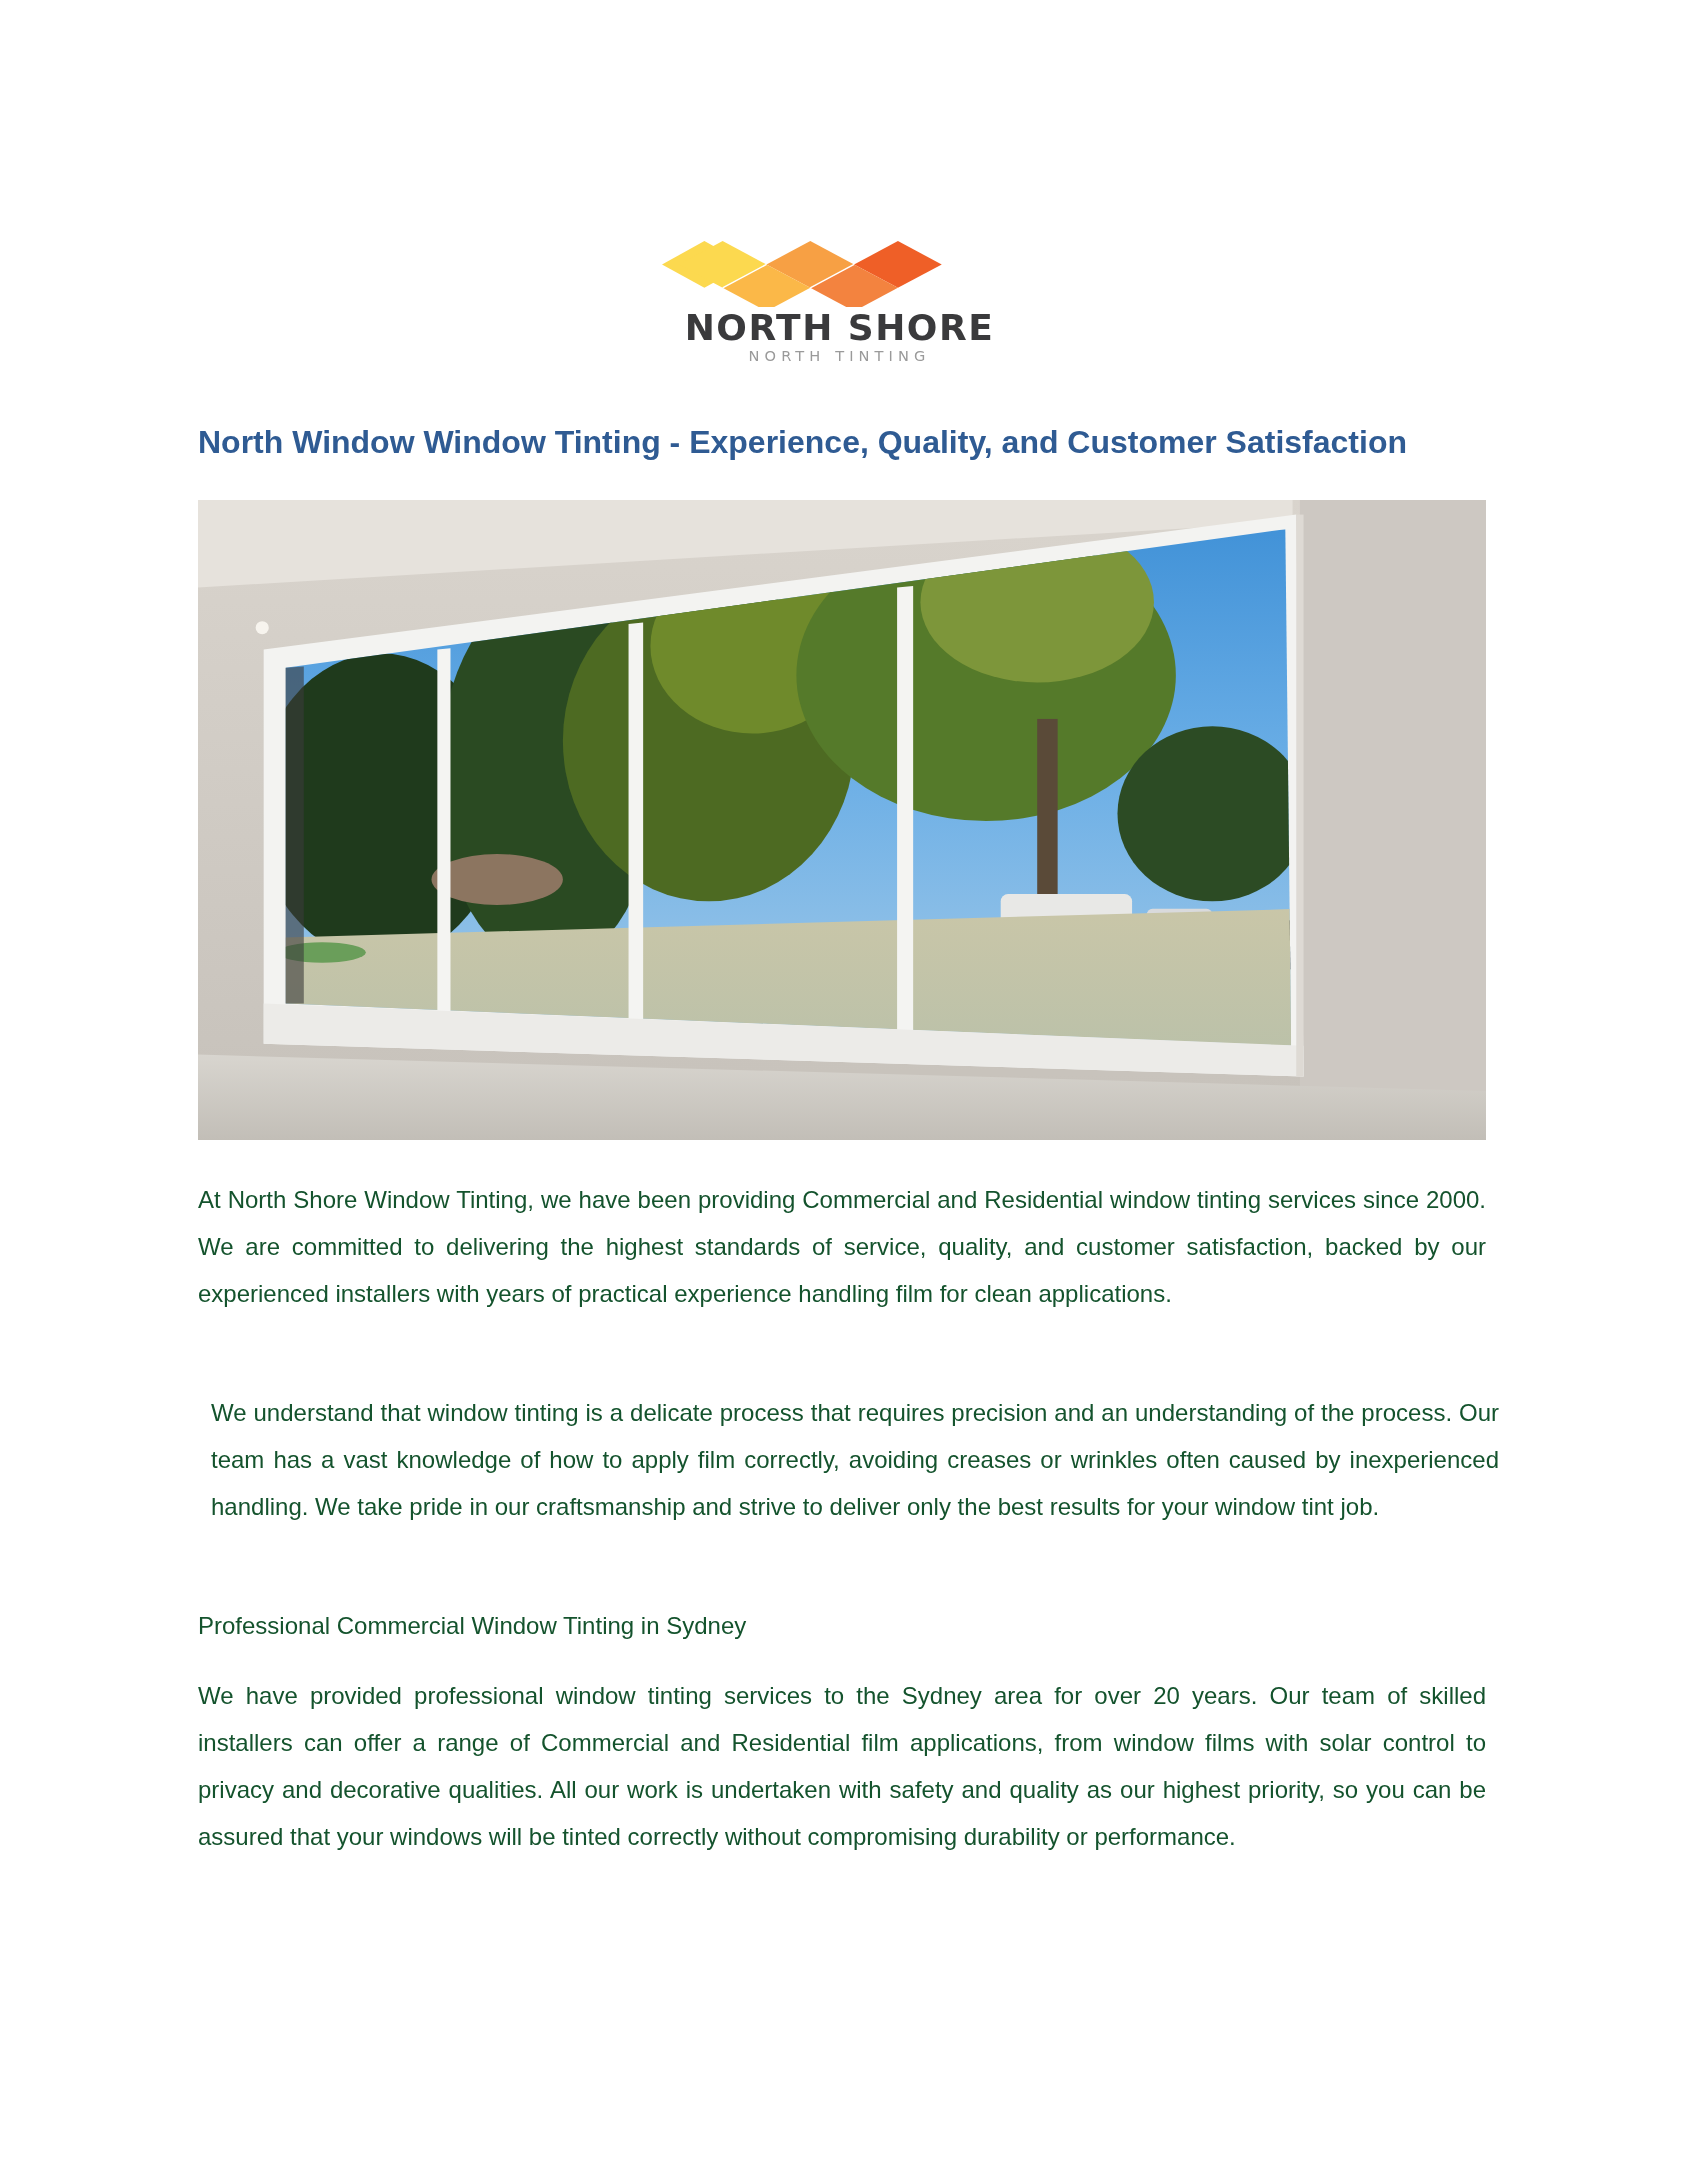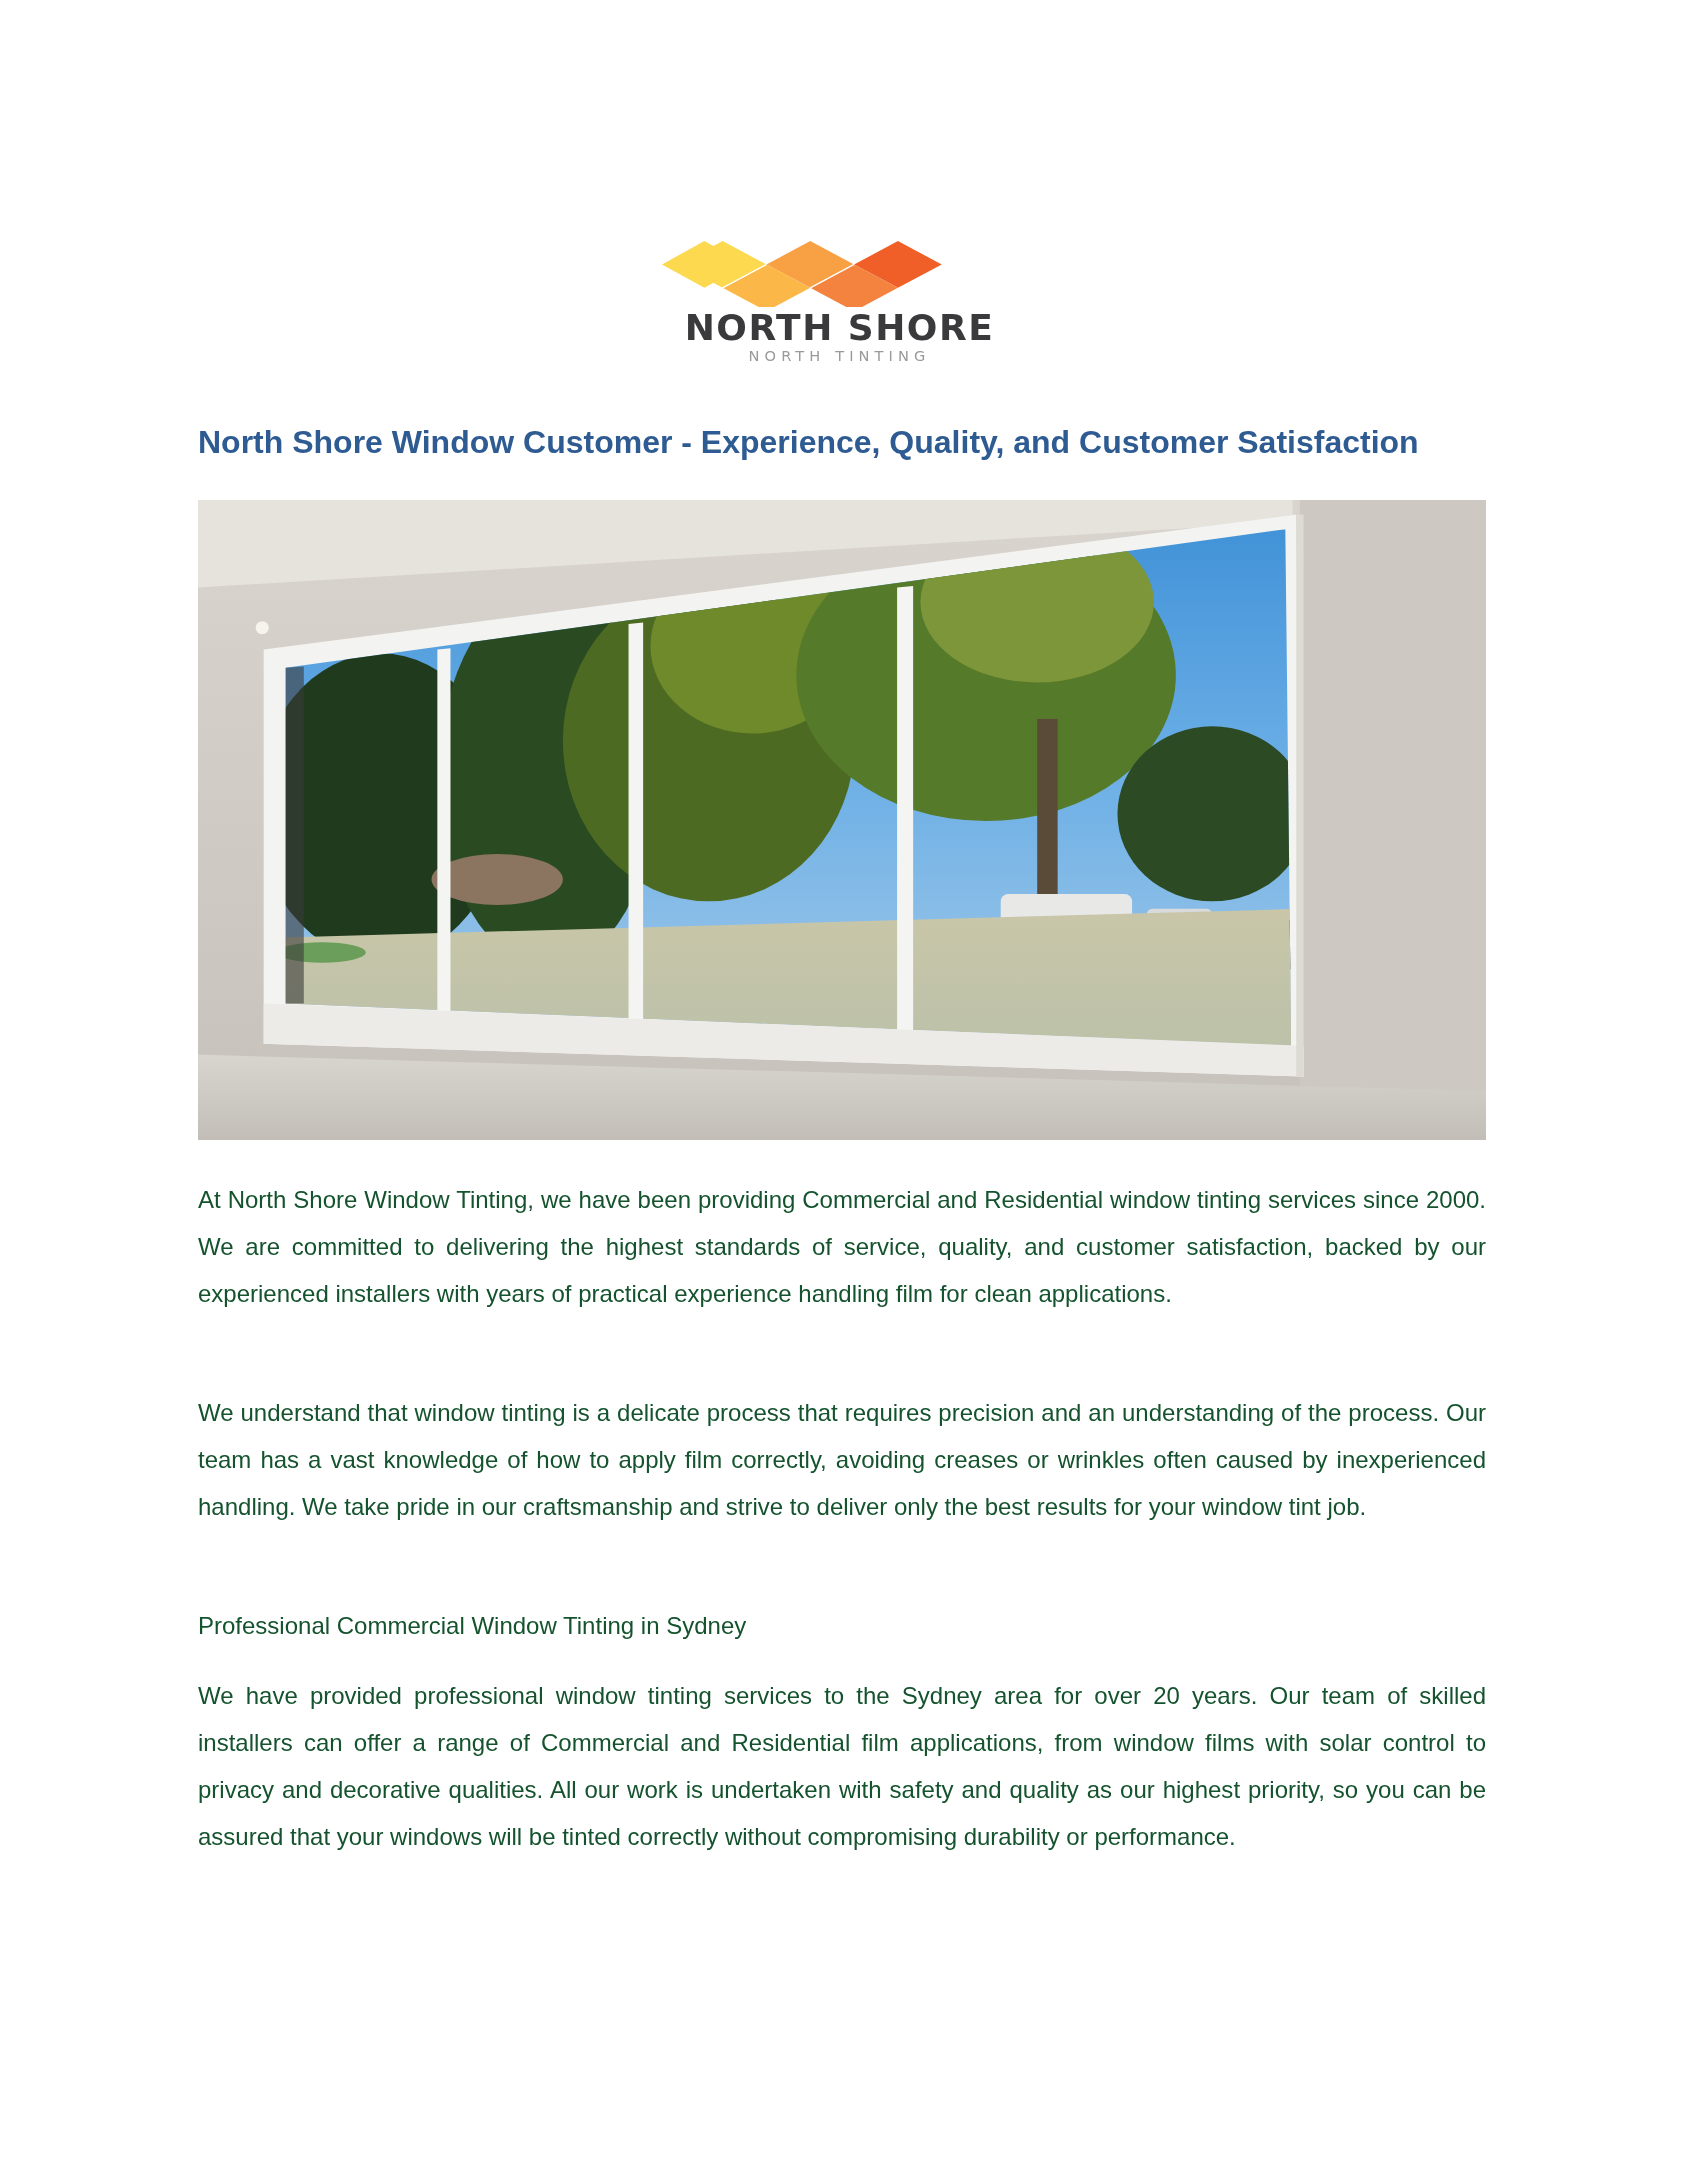--- a/index.html
+++ b/index.html
@@ -11,21 +11,21 @@
   .logo-title { position: absolute; left: 0; top: 91px; width: 409px; text-align: center; font-family: "DejaVu Sans", sans-serif; font-weight: bold; font-size: 36px; letter-spacing: 1.5px; color: #3a3a3c; line-height: 1; }
   .logo-sub { position: absolute; left: 0; top: 130px; width: 409px; text-align: center; font-family: "DejaVu Sans", sans-serif; font-size: 14.6px; letter-spacing: 5.1px; color: #9a9a9a; line-height: 1; }
 
   .heading { position: absolute; left: 198px; top: 420px; width: 1313px; font-family: "Liberation Sans", sans-serif; font-weight: bold; font-size: 32px; color: #2f5b93; line-height: 44px; white-space: nowrap; }
 
   .photo { position: absolute; left: 198px; top: 500px; width: 1288px; height: 640px; overflow: hidden; background: #cfcac3; }
 
   .body-text { position: absolute; left: 198px; width: 1288px; font-family: "Liberation Sans", sans-serif; font-size: 24px; line-height: 47px; color: #14532d; text-align: justify; margin: 0; }
   .body-text.left { text-align: left; }
   .p1 { top: 1176px; }
-  .p2 { top: 1389px; }
+  .p2 { top: 1389px; margin-left: 13px; }
   .p3 { top: 1602px; }
   .p4 { top: 1672px; }
 </style>
 </head>
 <body>
 
 <div class="page">
 
   <div class="logo">
     <svg width="409" height="88" viewBox="0 0 560 120">
@@ -37,21 +37,21 @@
 
       <polygon points="120,94 180,62 240,94 180,126" fill="#fbb848"></polygon>
       <polygon points="240,94 300,62 360,94 300,126" fill="#f3833f"></polygon>
       <line x1="180" y1="62" x2="120" y2="94" stroke="#fff" stroke-width="2"></line>
       <line x1="300" y1="62" x2="240" y2="94" stroke="#fff" stroke-width="2"></line>
     </svg>
     <div class="logo-title">NORTH SHORE</div>
     <div class="logo-sub">NORTH TINTING</div>
   </div>
 
-  <div class="heading">North Shore Window Customer - Experience, Quality, and Customer Satisfaction</div>
+  <div class="heading">North Window Window Tinting - Experience, Quality, and Customer Satisfaction</div>
 
   <div class="photo">
     <svg width="1288" height="640" viewBox="0 0 1765 877" preserveAspectRatio="none">
       <defs>
         <linearGradient id="wall" x1="0" y1="0" x2="0" y2="1">
           <stop offset="0" stop-color="#d9d4cd"></stop>
           <stop offset="1" stop-color="#c6c1ba"></stop>
         </linearGradient>
         <linearGradient id="sky" x1="0" y1="0" x2="0" y2="1">
           <stop offset="0" stop-color="#3d8fd6"></stop>

